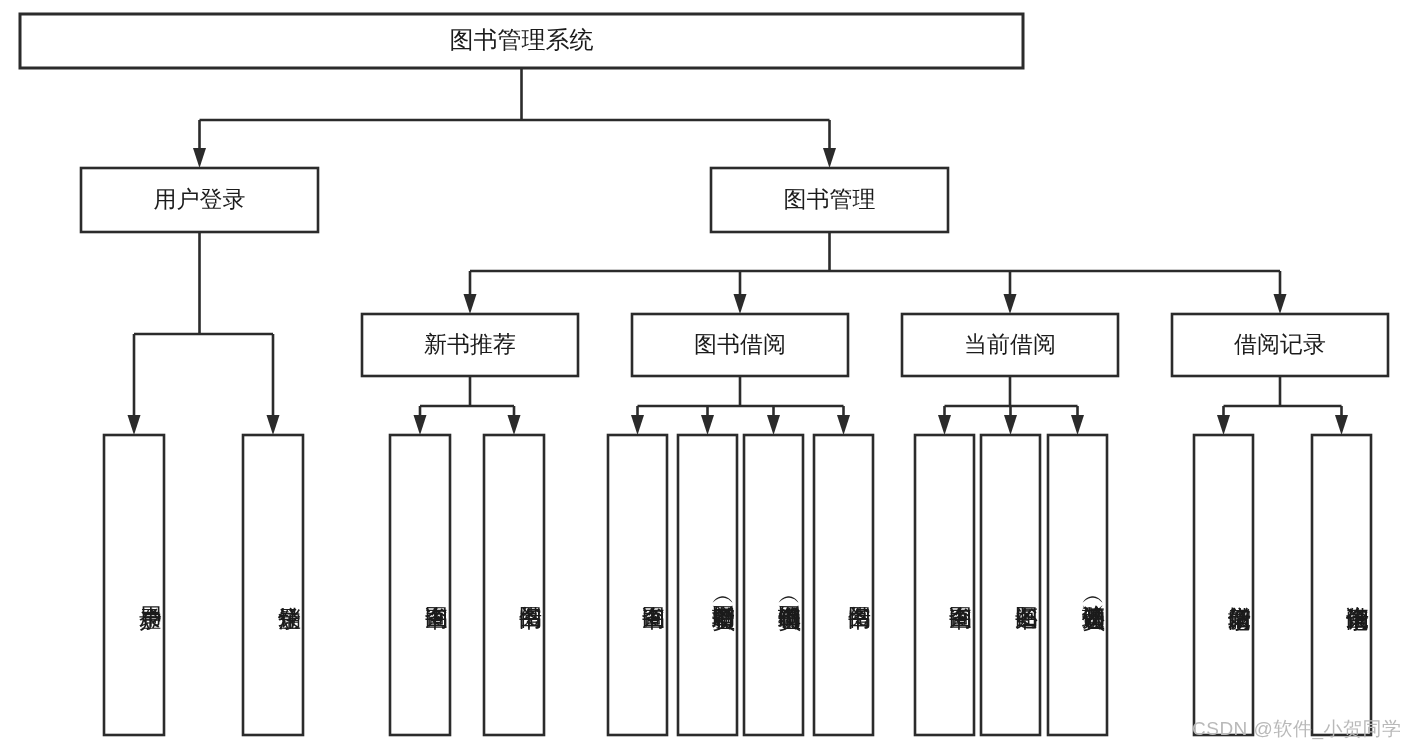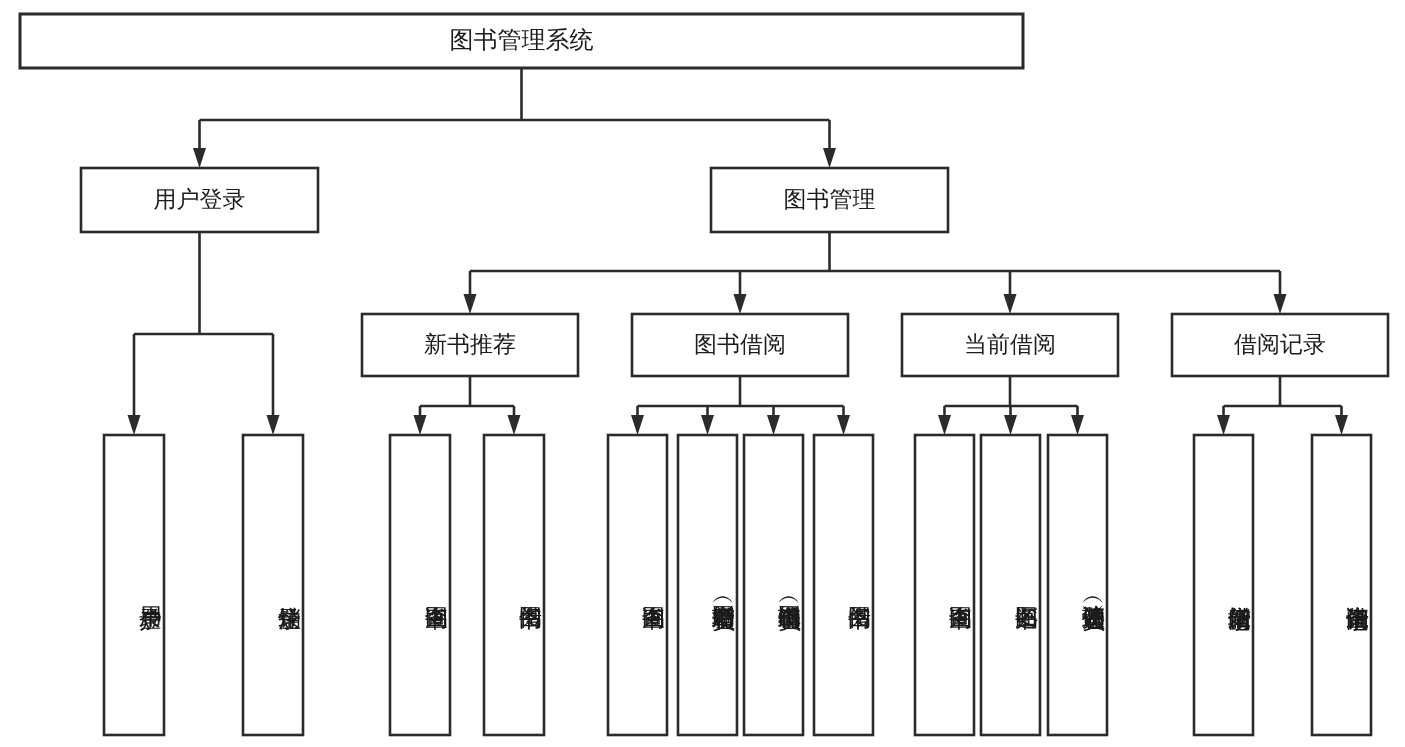--- a/index.html
+++ b/index.html
@@ -204,14 +204,15 @@
       <div class="leaf-label-wrap" style="left: 678px; top: 449px; width: 59px; height: 280px;">新增图书（管理员）</div>
       <div class="leaf-label-wrap" style="left: 744px; top: 449px; width: 59px; height: 280px;">编辑图书（管理员）</div>
       <div class="leaf-label-wrap" style="left: 814px; top: 449px; width: 59px; height: 280px;">借阅图书</div>
       <div class="leaf-label-wrap" style="left: 915px; top: 449px; width: 59px; height: 280px;">查询图书</div>
       <div class="leaf-label-wrap" style="left: 981px; top: 449px; width: 59px; height: 280px;">归还图书</div>
       <div class="leaf-label-wrap" style="left: 1048px; top: 449px; width: 59px; height: 280px;">确认归还（管理员）</div>
       <div class="leaf-label-wrap" style="left: 1194px; top: 449px; width: 59px; height: 280px;">新增借阅记录</div>
       <div class="leaf-label-wrap" style="left: 1312px; top: 449px; width: 59px; height: 280px;">查询借阅记录</div>
     </div>
 
+  <div class="watermark">CSDN @软件_小贺同学</div>
 
 </div>
 
 </body></html>

